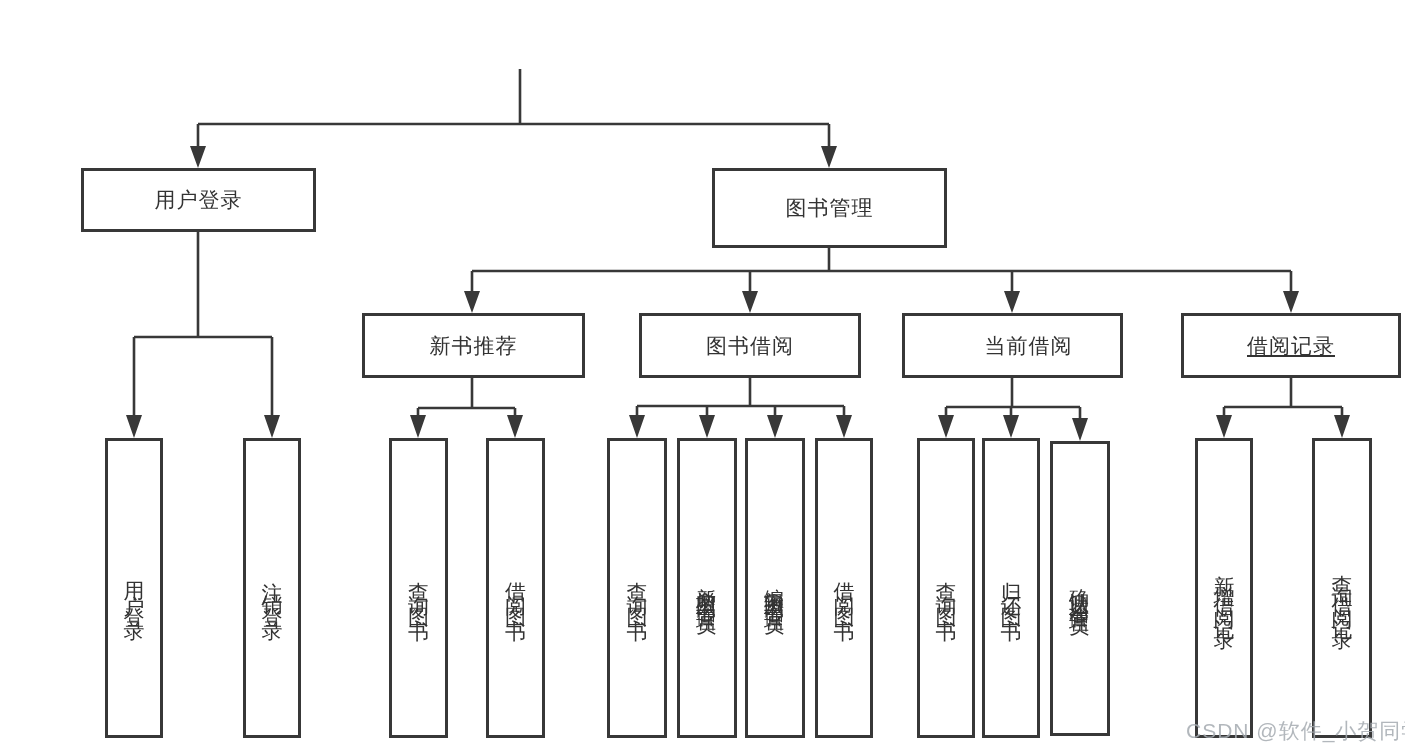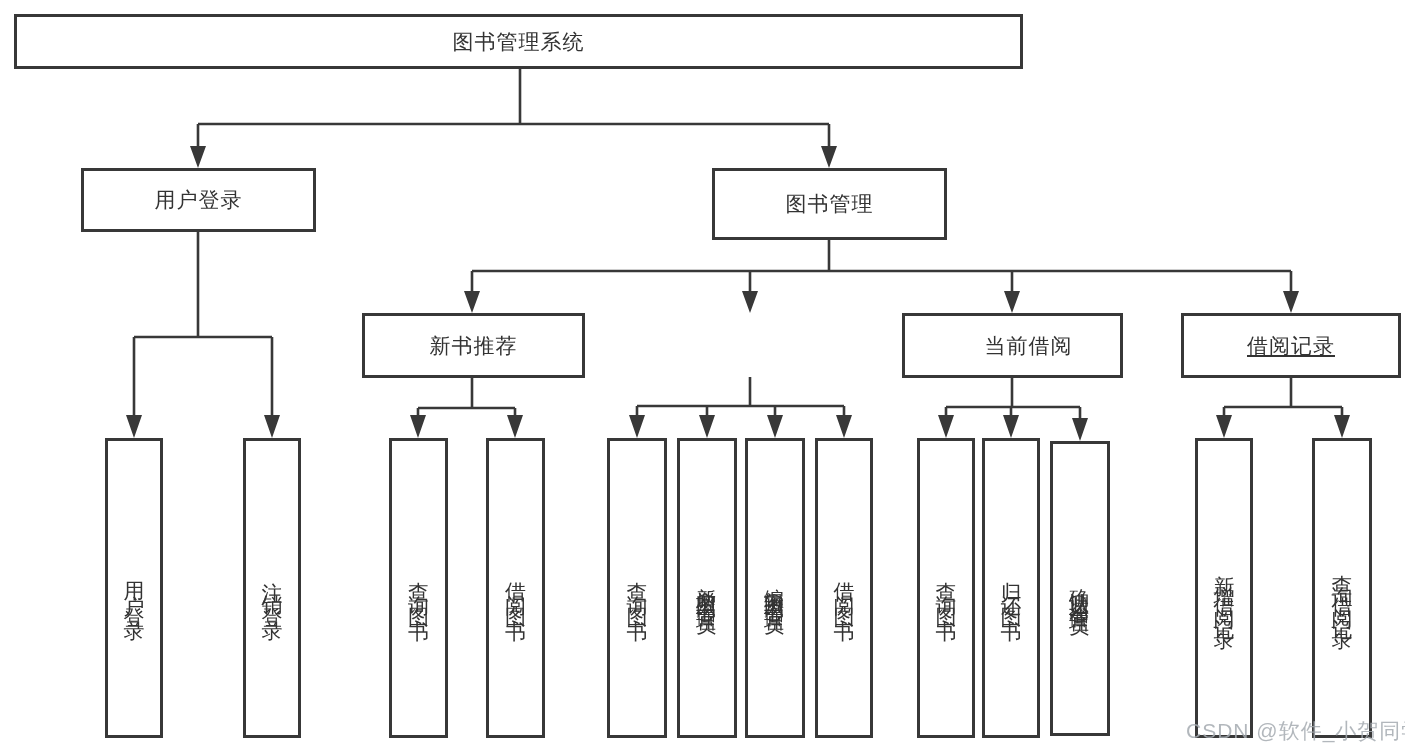--- a/index.html
+++ b/index.html
@@ -78,33 +78,33 @@
              M1004 291 L1020 291 L1012 313 Z  M1283 291 L1299 291 L1291 313 Z
              M126 415 L142 415 L134 438 Z  M264 415 L280 415 L272 438 Z
              M410 415 L426 415 L418 438 Z  M507 415 L523 415 L515 438 Z
              M629 415 L645 415 L637 438 Z  M699 415 L715 415 L707 438 Z
              M767 415 L783 415 L775 438 Z  M836 415 L852 415 L844 438 Z
              M938 415 L954 415 L946 438 Z  M1003 415 L1019 415 L1011 438 Z
              M1072 418 L1088 418 L1080 441 Z
              M1216 415 L1232 415 L1224 438 Z  M1334 415 L1350 415 L1342 438 Z"></path>
   </svg>
 
-  <div class="box" style="left:14px; top:14px; width:1009px; height:55px;">
-    <span>图书管理系统</span>
-  </div>
 
   <div class="box" style="left:81px; top:168px; width:235px; height:64px;">
     <span>用户登录</span>
   </div>
-  <div class="box" style="left:712px; top:168px; width:235px; height:72px;">
+  <div class="box" style="left:712px; top:168px; width:235px; height:80px;">
     <span>图书管理</span>
   </div>
 
   <div class="box" style="left:362px; top:313px; width:223px; height:65px;">
     <span>新书推荐</span>
+  </div>
+  <div class="box" style="left:639px; top:313px; width:222px; height:65px;">
+    <span>图书借阅</span>
   </div>
   <div class="box" style="left:902px; top:313px; width:221px; height:65px;padding-left:32px;">
     <span>当前借阅</span>
   </div>
   <div class="box" style="left:1181px; top:313px; width:220px; height:65px;text-decoration:underline;">
     <span>借阅记录</span>
   </div>
 
   <div class="box leaf" style="left:105px; top:438px; width:58px; height:300px;">
     <span>用户登录</span>

